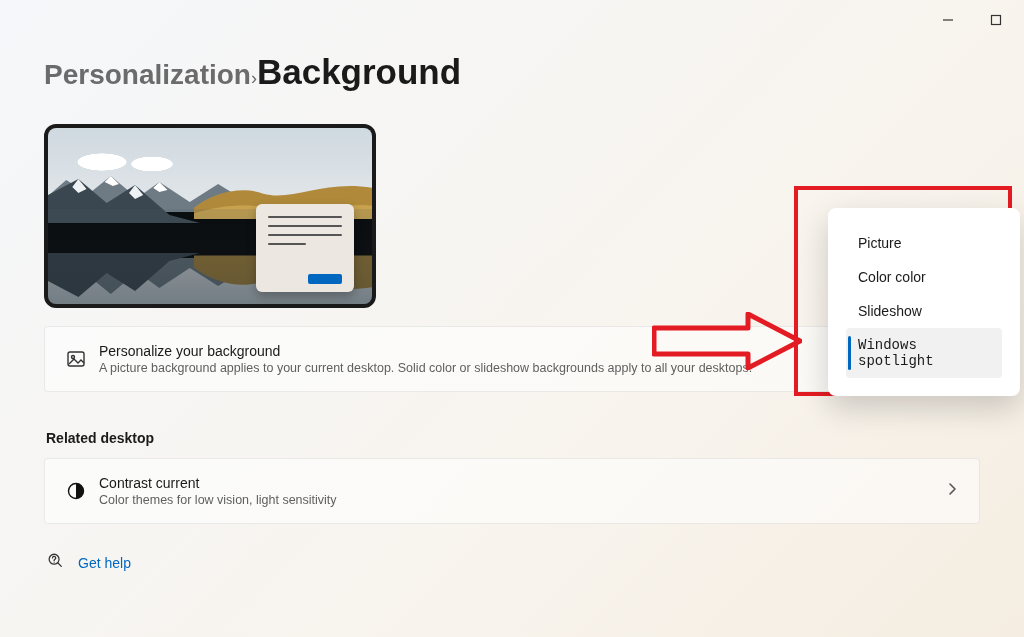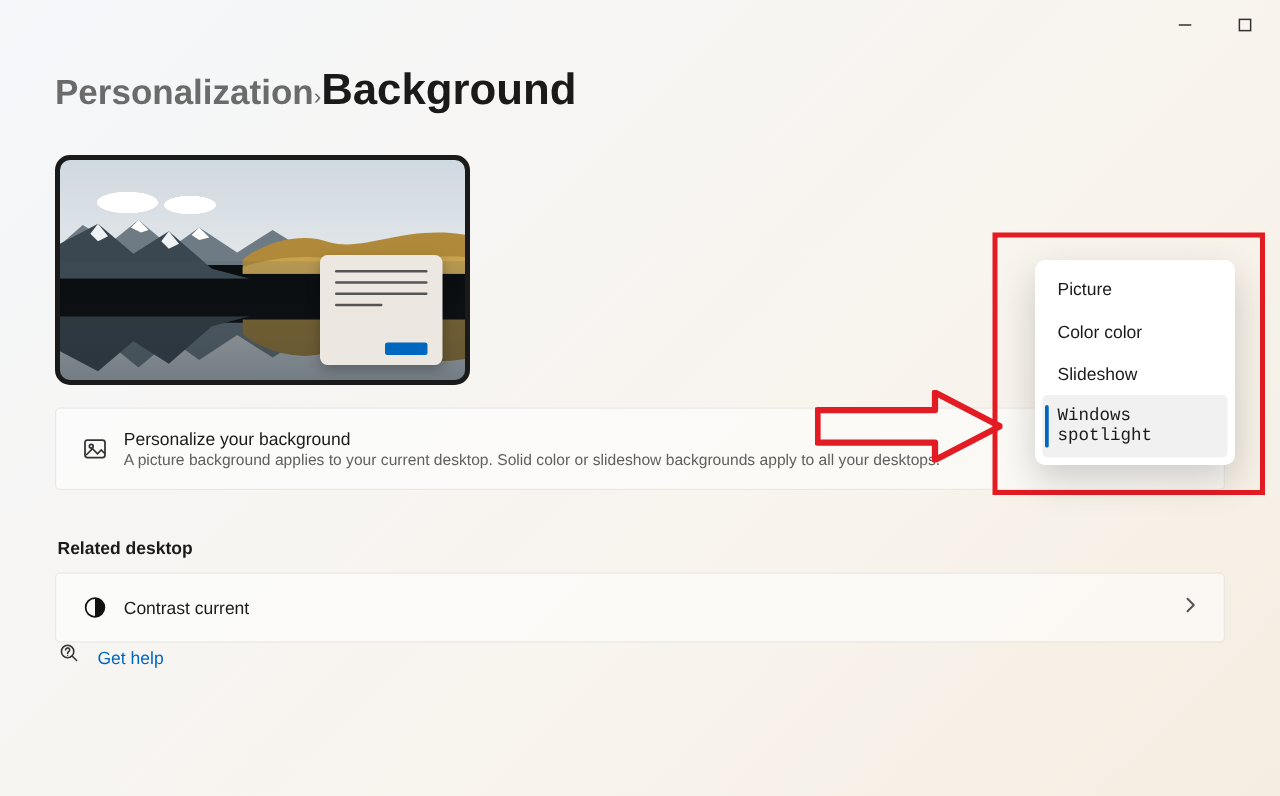--- a/index.html
+++ b/index.html
@@ -125,32 +125,32 @@
     .card .chev-right {
       margin-left:auto; color:#555;
     }
 
     .related-hdr {
       font-size: 14px; font-weight: 600; margin: 38px 0 12px 2px;
     }
 
     .help {
       display:flex; align-items:center; gap:14px;
-      margin-left: 2px;
+      margin-top: 28px; margin-left: 2px;
     }
     .help .lbl { color:#0067c0; font-size:14px; cursor:pointer; }
 
     .dropdown {
       position:absolute;
       top: 208px; left: 828px;
-      width: 160px;
+      width: 192px;
       background:#fff;
       border-radius:8px;
       box-shadow: 0 12px 30px rgba(0,0,0,.18);
-      padding:6px;
+      padding:18px;
       z-index: 5;
     }
     .dropdown .item {
       padding: 9px 12px;
       font-size:14px;
       border-radius:4px;
       cursor:pointer;
       position:relative;
     }
     .dropdown .item.selected {
@@ -269,20 +269,21 @@
 
   <div class="card">
     <div class="icon">
       <svg width="20" height="20" viewBox="0 0 20 20">
         <circle cx="10" cy="10" r="7.5" fill="none" stroke="#111" stroke-width="1.4"></circle>
         <path d="M10 2.5 A7.5 7.5 0 0 1 10 17.5 Z" fill="#111"></path>
       </svg>
     </div>
     <div class="txt">
       <div class="title">Contrast current</div>
+      <div class="desc">Color themes for low vision, light sensitivity</div>
     </div>
     <div class="chev-right">
       <svg width="14" height="14" viewBox="0 0 14 14">
           <path d="M5 2 L10 7 L5 12" fill="none" stroke="currentColor" stroke-width="1.6" stroke-linecap="round" stroke-linejoin="round"></path>
         </svg>
     </div>
   </div>
 
   <div class="help">
     <span>

